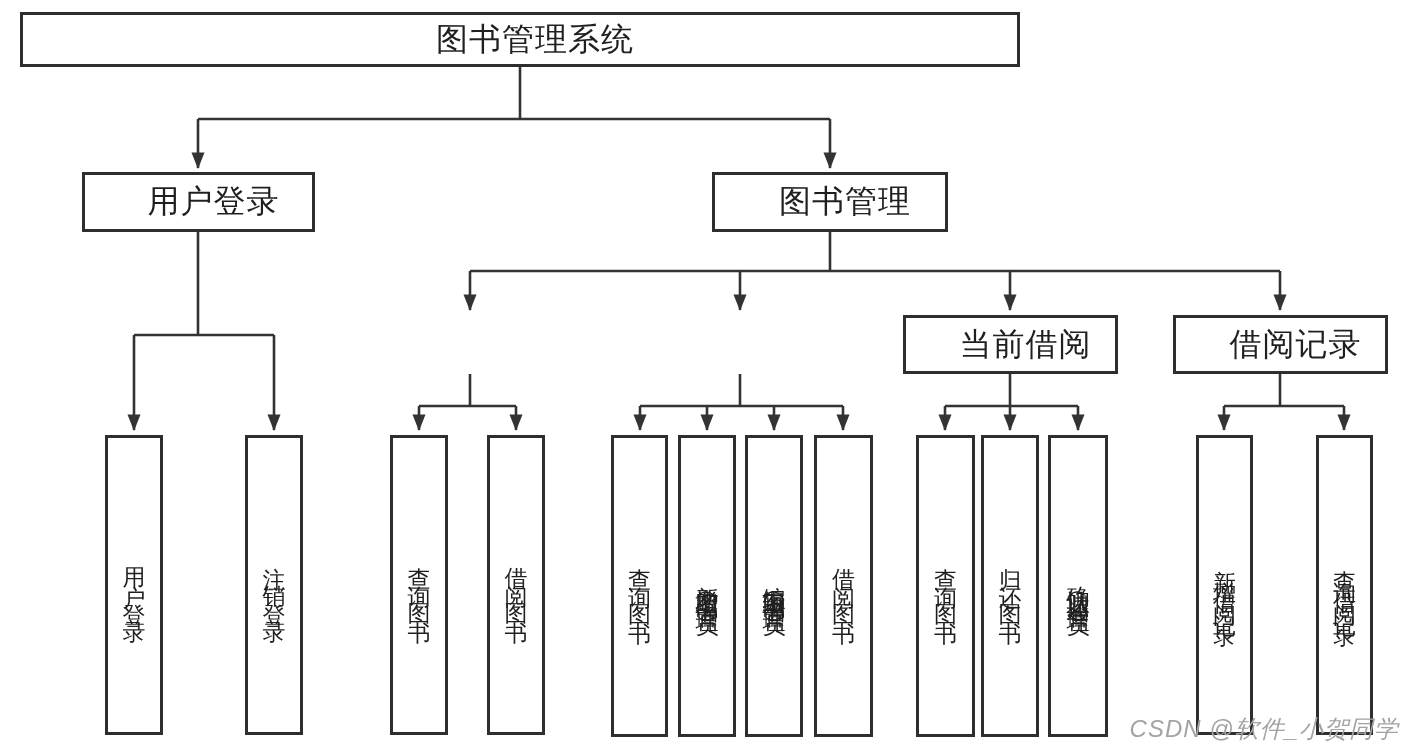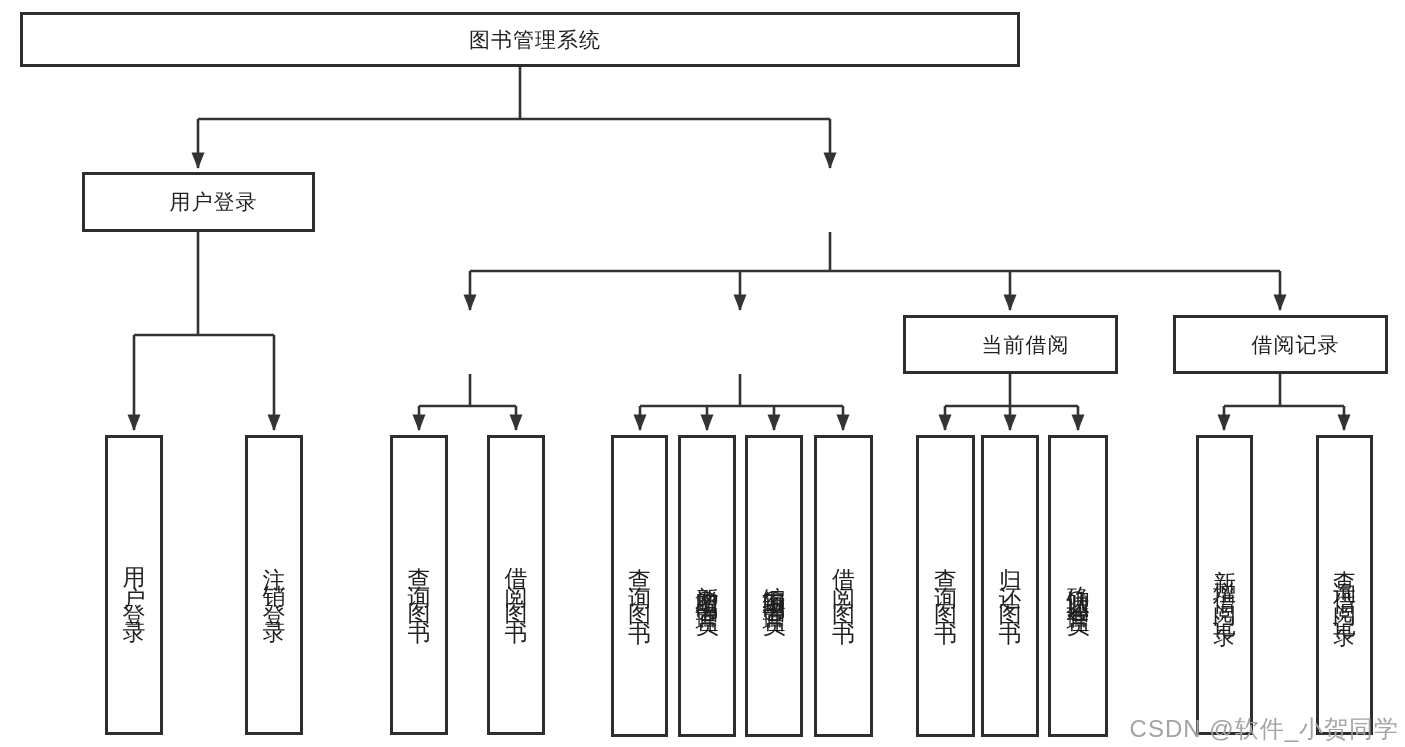--- a/index.html
+++ b/index.html
@@ -30,38 +30,39 @@
   svg.edges path { stroke: var(--line); stroke-width: 2.6; fill: none; }
   svg.edges .arrowhead { fill: var(--line); stroke: none; }
   .node {
     position: absolute;
     background: var(--background);
     border: 3px solid var(--box_border);
     color: var(--text);
     display: flex; align-items: center; justify-content: center;
     text-align: center;
   }
-  .hnode { font-size: 21px; letter-spacing: 1px; padding-left: 30px; }
+  .hnode { font-size: 32px; letter-spacing: 1px; padding-left: 30px; }
   .leaf .vtxt {
     writing-mode: vertical-rl;
     text-orientation: mixed;
     font-size: 23px;
     line-height: 1;
     white-space: nowrap;
   }
   .ls4 { letter-spacing: 18px; }
   .ls6 { letter-spacing: 11px; }
   .ls9 { letter-spacing: 4px; }
   .watermark {
     position: absolute;
     right: 6px; bottom: 2px;
     font-size: 24px;
     color: var(--watermark);
     z-index: 10;
     letter-spacing: 1px;
+    font-style: italic;
   }
 </style>
 </head>
 <body>
 
 <div class="canvas">
 
   <svg class="edges" viewBox="0 0 1405 747">
     <defs>
       <marker id="arrow" viewBox="0 0 18 14" refX="16" refY="7" markerWidth="18" markerHeight="14" orient="auto" markerUnits="userSpaceOnUse">
@@ -124,20 +125,23 @@
     </g>
   </svg>
 
   <div class="node hnode" style="left:20px;top:12px;width:1000px;height:55px">
     <span>图书管理系统</span>
   </div>
 
   <div class="node hnode" style="left:82px;top:172px;width:233px;height:60px">
     <span>用户登录</span>
   </div>
+  <div class="node hnode" style="left:712px;top:172px;width:236px;height:60px">
+    <span>图书管理</span>
+  </div>
 
   <div class="node hnode" style="left:1173px;top:315px;width:215px;height:59px">
     <span>借阅记录</span>
   </div>
   <div class="node hnode" style="left:903px;top:315px;width:215px;height:59px">
     <span>当前借阅</span>
   </div>
 
   <div class="node leaf" style="left:105px;top:435px;width:58px;height:300px">
     <span class="vtxt ls4">用户登录</span>

